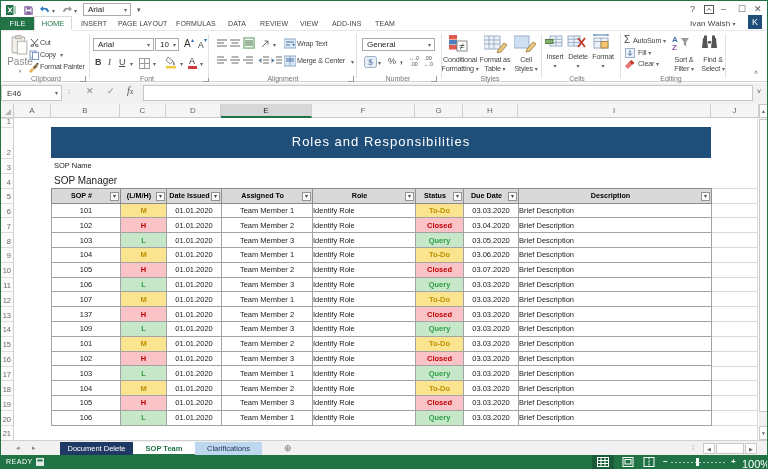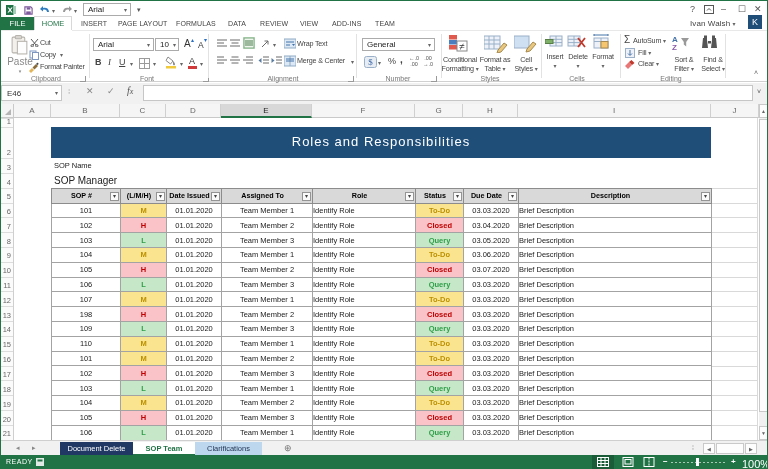--- a/index.html
+++ b/index.html
@@ -527,46 +527,36 @@
           <td class="c">107</td>
           <td class="c" style="background:#FAE48F;color:#BC9000;font-weight:bold">M</td>
           <td class="c">01.01.2020</td>
           <td class="c">Team Member 1</td>
           <td class="l">Identify Role</td>
           <td class="c" style="background:#FAE48F;color:#BC9000;font-weight:bold">To-Do</td>
           <td class="c">03.03.2020</td>
           <td class="l">Brief Description</td>
         </tr>
 <tr>
-          <td class="c">198</td>
+          <td class="c">137</td>
           <td class="c" style="background:#F9C3C8;color:#C00000;font-weight:bold">H</td>
           <td class="c">01.01.2020</td>
           <td class="c">Team Member 2</td>
           <td class="l">Identify Role</td>
           <td class="c" style="background:#F9C3C8;color:#C00000;font-weight:bold">Closed</td>
           <td class="c">03.03.2020</td>
           <td class="l">Brief Description</td>
         </tr>
 <tr>
           <td class="c">109</td>
           <td class="c" style="background:#C6E8C8;color:#2E9E48;font-weight:bold">L</td>
           <td class="c">01.01.2020</td>
           <td class="c">Team Member 3</td>
           <td class="l">Identify Role</td>
           <td class="c" style="background:#C6E8C8;color:#2E9E48;font-weight:bold">Query</td>
-          <td class="c">03.03.2020</td>
-          <td class="l">Brief Description</td>
-        </tr>
-<tr>
-          <td class="c">110</td>
-          <td class="c" style="background:#FAE48F;color:#BC9000;font-weight:bold">M</td>
-          <td class="c">01.01.2020</td>
-          <td class="c">Team Member 1</td>
-          <td class="l">Identify Role</td>
-          <td class="c" style="background:#FAE48F;color:#BC9000;font-weight:bold">To-Do</td>
           <td class="c">03.03.2020</td>
           <td class="l">Brief Description</td>
         </tr>
 <tr>
           <td class="c">101</td>
           <td class="c" style="background:#FAE48F;color:#BC9000;font-weight:bold">M</td>
           <td class="c">01.01.2020</td>
           <td class="c">Team Member 2</td>
           <td class="l">Identify Role</td>
           <td class="c" style="background:#FAE48F;color:#BC9000;font-weight:bold">To-Do</td>

